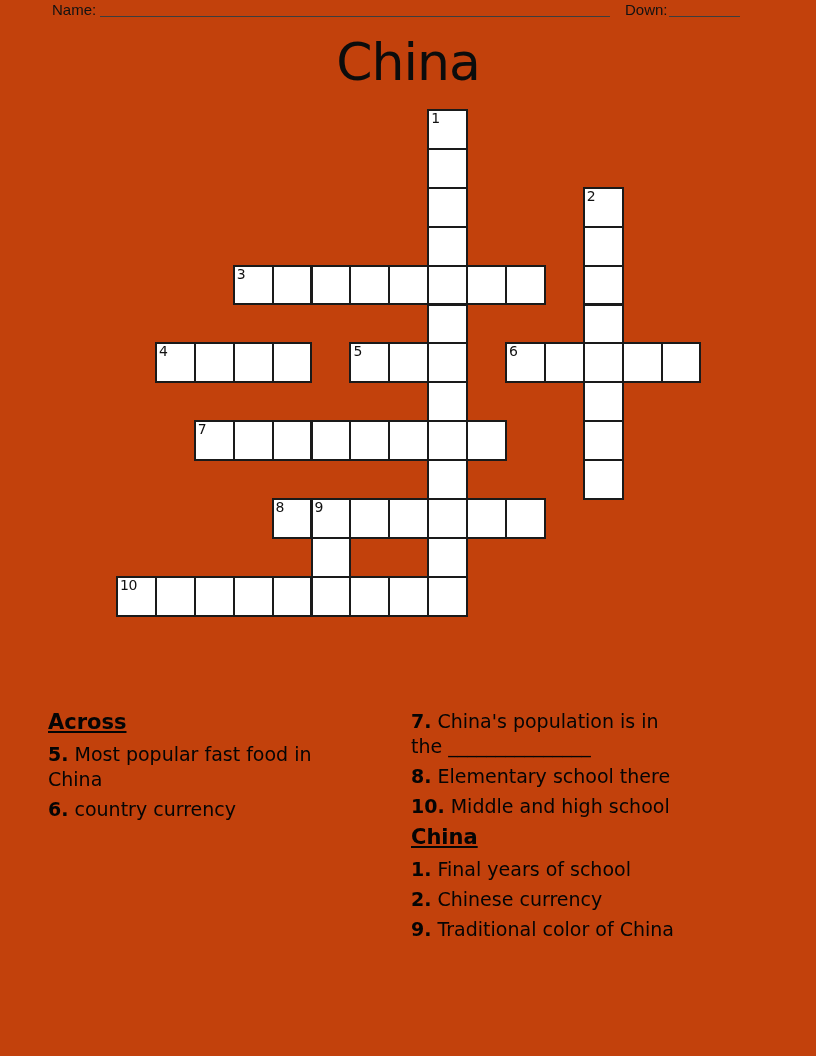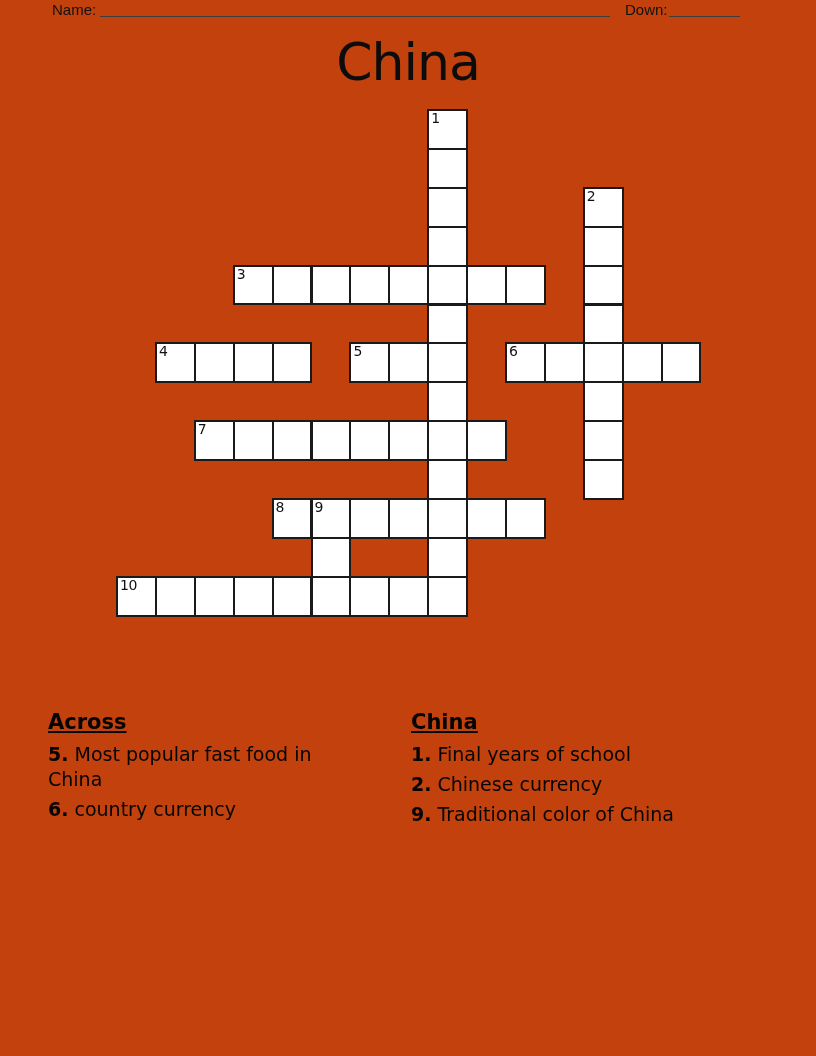--- a/index.html
+++ b/index.html
@@ -185,20 +185,26 @@
   <div id="clues-left" class="clue-col">
     <div class="clue-heading">Across</div>
     <div id="across-left-list">
         <div class="clue-item"><span class="clue-num">5.</span><span class="clue-text"> Most popular fast food in
 China</span></div>
         <div class="clue-item"><span class="clue-num">6.</span><span class="clue-text"> country currency</span></div>
       </div>
   </div>
 
   <div id="clues-right" class="clue-col">
+    <div id="across-right-list">
+        <div class="clue-item"><span class="clue-num">7.</span><span class="clue-text"> China's population is in
+the _______________</span></div>
+        <div class="clue-item"><span class="clue-num">8.</span><span class="clue-text"> Elementary school there</span></div>
+        <div class="clue-item"><span class="clue-num">10.</span><span class="clue-text"> Middle and high school</span></div>
+      </div>
     <div class="clue-heading">China</div>
     <div id="down-list">
         <div class="clue-item"><span class="clue-num">1.</span><span class="clue-text"> Final years of school</span></div>
         <div class="clue-item"><span class="clue-num">2.</span><span class="clue-text"> Chinese currency</span></div>
         <div class="clue-item"><span class="clue-num">9.</span><span class="clue-text"> Traditional color of China</span></div>
       </div>
   </div>
 
 </div>
 

